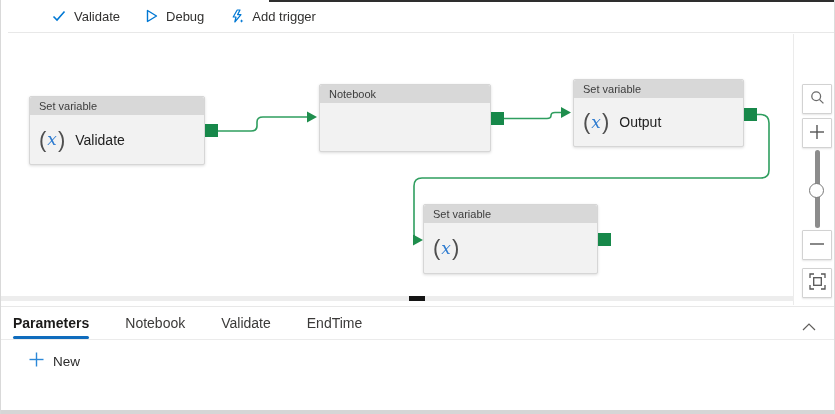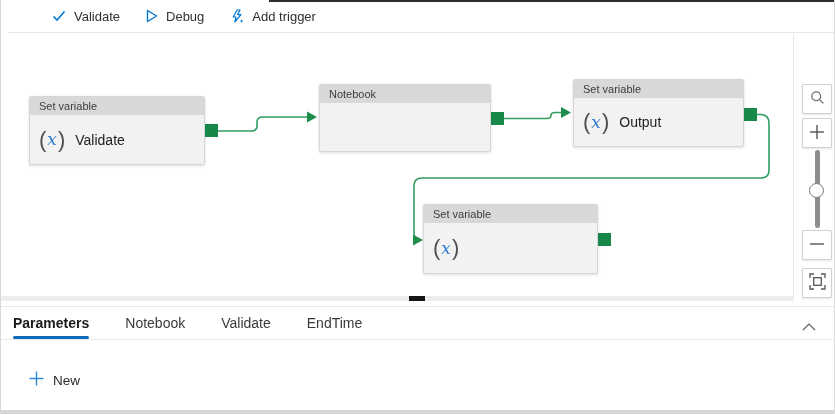--- a/index.html
+++ b/index.html
@@ -61,21 +61,21 @@
     border-top:1px solid #e8e8e8;border-bottom:1px solid #ebebeb;display:flex;align-items:stretch;
     padding-left:12px;gap:36px;box-sizing:border-box;z-index:5;
   }
   .tab{display:flex;align-items:center;position:relative;font-size:14px;color:#3b3a39;
     background:none;border:none;font-family:inherit;cursor:pointer;padding:0;}
   .tab.active{color:#1b1a19;font-weight:700;}
   .tab.active::after{content:"";position:absolute;left:0;right:0;bottom:0;height:3px;
     background:#0f6cbd;border-radius:2px;}
   .collapse-btn{position:absolute;right:16px;top:317px;background:none;border:none;cursor:pointer;
     z-index:6;padding:2px;}
-  .panel-body{position:absolute;left:0;top:341px;width:100%;height:64px;background:#fff;z-index:4;}
+  .panel-body{position:absolute;left:0;top:322px;width:100%;height:64px;background:#fff;z-index:4;}
   .new-btn{position:absolute;left:28px;top:30px;display:flex;align-items:center;gap:9px;
     background:none;border:none;font-family:inherit;font-size:13.5px;color:#2b2b2b;cursor:pointer;padding:0;}
   .bottom-strip{position:absolute;left:0;bottom:0;width:100%;height:4px;background:#d6d6d6;z-index:8;}
 </style>
 </head>
 <body>
 
 <div class="app">
   <div class="top-dark-line"></div>
 

